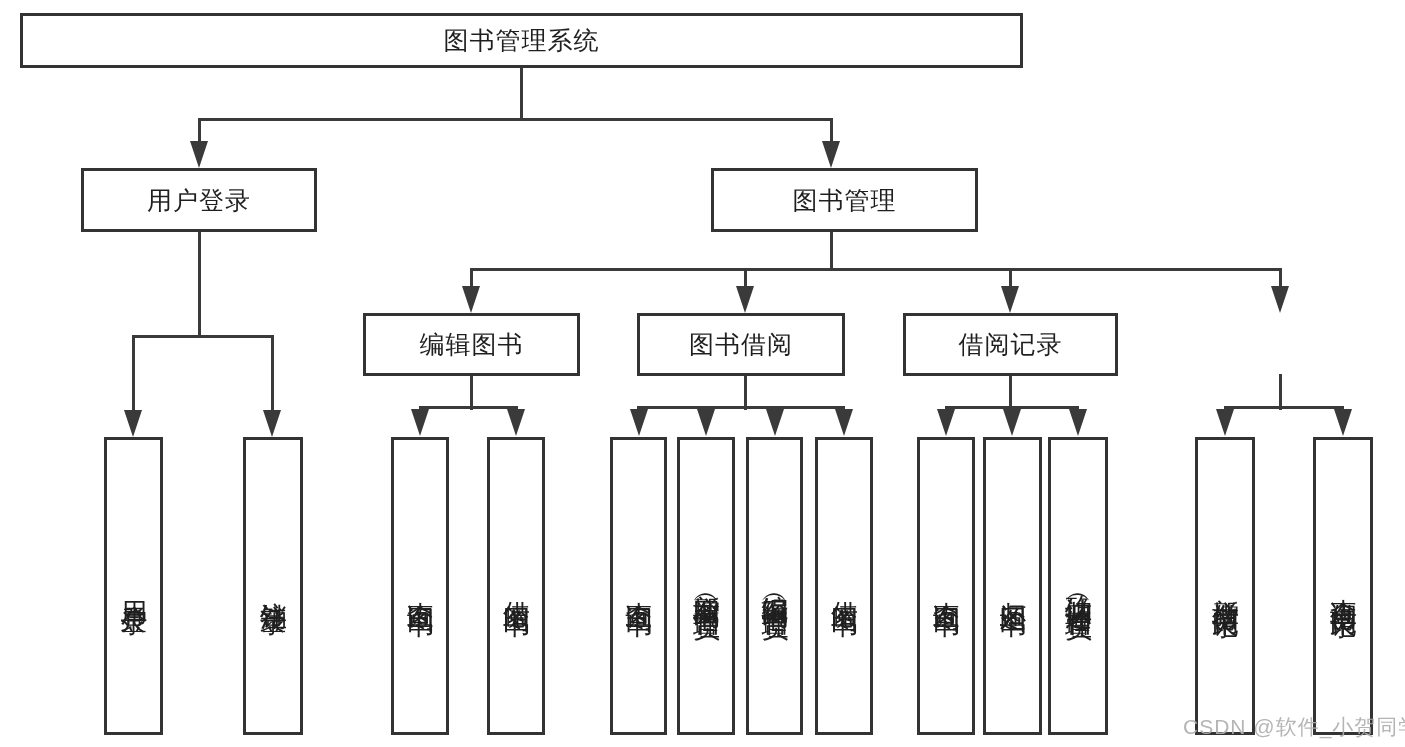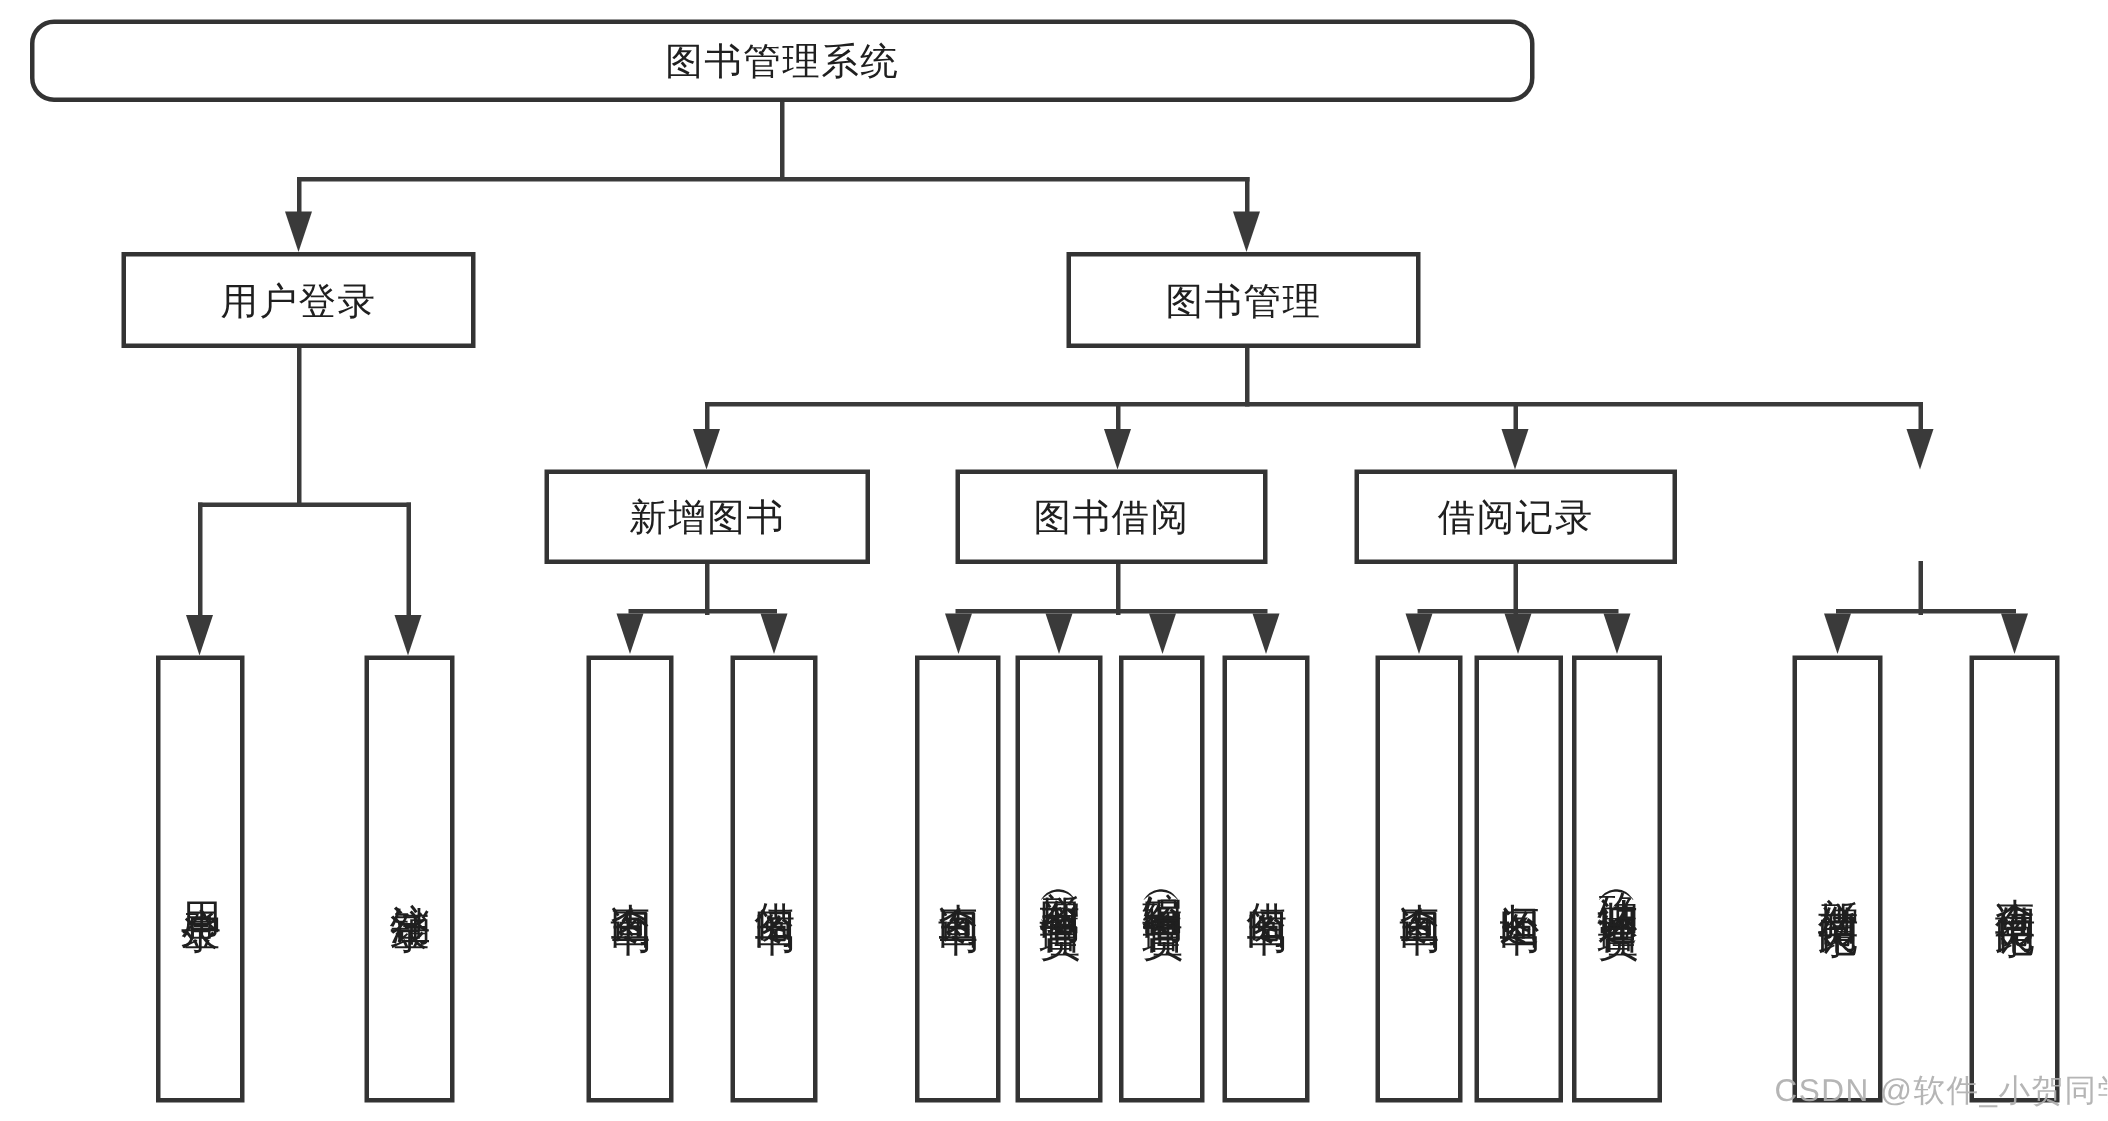--- a/index.html
+++ b/index.html
@@ -46,35 +46,35 @@
     letter-spacing:1px;
     white-space:nowrap;
     z-index:6;
   }
 </style>
 </head>
 <body>
 
 <div id="stage">
 
-  <div class="box" style="left:20px;top:13px;width:1003px;height:55px;border-radius:16px;">
+  <div class="box" style="left:20px;top:13px;width:1003px;height:55px;">
     <span class="hlabel">图书管理系统</span>
   </div>
 
   <div class="line" style="left:520px;top:67px;width:3px;height:53px;"></div>
   <div class="line" style="left:198px;top:118px;width:635px;height:3px;"></div>
   <div class="line" style="left:198px;top:118px;width:3px;height:28px;"></div>
   <div class="line" style="left:830px;top:118px;width:3px;height:28px;"></div>
   <div class="arrow" style="left:190px;top:141px;"></div>
   <div class="arrow" style="left:822px;top:141px;"></div>
 
   <div class="box" style="left:81px;top:168px;width:236px;height:64px;">
     <span class="hlabel">用户登录</span>
   </div>
-  <div class="box" style="left:711px;top:168px;width:236px;height:64px;">
+  <div class="box" style="left:711px;top:168px;width:267px;height:64px;">
     <span class="hlabel">图书管理</span>
   </div>
 
   <div class="line" style="left:198px;top:231px;width:3px;height:106px;"></div>
   <div class="line" style="left:132px;top:335px;width:142px;height:3px;"></div>
   <div class="line" style="left:132px;top:335px;width:3px;height:78px;"></div>
   <div class="line" style="left:271px;top:335px;width:3px;height:78px;"></div>
   <div class="arrow" style="left:124px;top:410px;"></div>
   <div class="arrow" style="left:263px;top:410px;"></div>
 
@@ -83,21 +83,21 @@
   <div class="line" style="left:470px;top:268px;width:3px;height:22px;"></div>
   <div class="line" style="left:744px;top:268px;width:3px;height:22px;"></div>
   <div class="line" style="left:1009px;top:268px;width:3px;height:22px;"></div>
   <div class="line" style="left:1279px;top:268px;width:3px;height:22px;"></div>
   <div class="arrow" style="left:462px;top:286px;"></div>
   <div class="arrow" style="left:736px;top:286px;"></div>
   <div class="arrow" style="left:1001px;top:286px;"></div>
   <div class="arrow" style="left:1271px;top:286px;"></div>
 
   <div class="box" style="left:363px;top:313px;width:217px;height:63px;">
-    <span class="hlabel">新增图书</span>
+    <span class="hlabel">编辑图书</span>
   </div>
   <div class="box" style="left:637px;top:313px;width:208px;height:63px;">
     <span class="hlabel">图书借阅</span>
   </div>
   <div class="box" style="left:903px;top:313px;width:215px;height:63px;">
     <span class="hlabel">借阅记录</span>
   </div>
 
   <div class="line" style="left:470px;top:374px;width:3px;height:36px;"></div>
   <div class="line" style="left:744px;top:374px;width:3px;height:36px;"></div>

